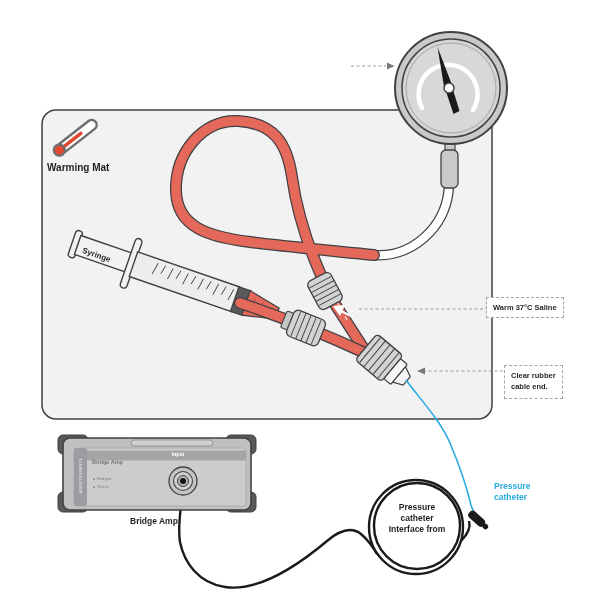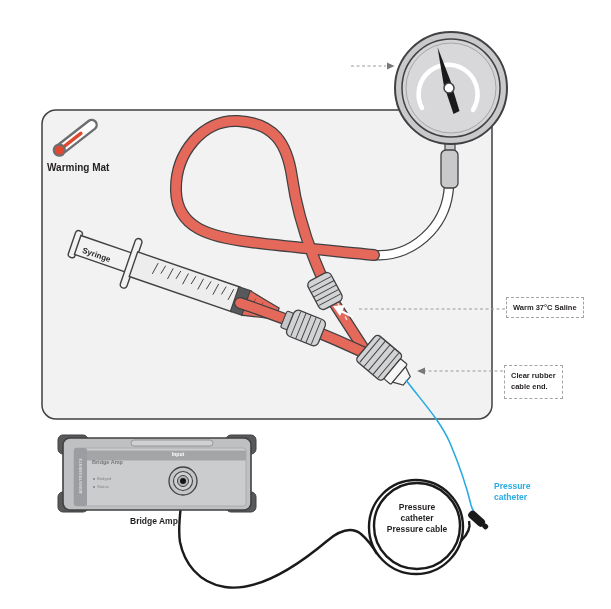--- a/index.html
+++ b/index.html
@@ -7,21 +7,21 @@
     position:relative;width:611px;height:609px;background:#fff;overflow:hidden;
     font-family:"Liberation Sans","DejaVu Sans",sans-serif;color:#231f20;
   }
   #scene{position:absolute;left:0;top:0;z-index:1;}
   .txt{position:absolute;z-index:2;}
   .ann-box{
     background:#ffffff;border:1px dashed #a3a4a6;font-size:7.5px;font-weight:700;
     line-height:1.5;padding:3px 5px;color:#231f20;
   }
   .box-keep{left:261px;top:25px;width:100px;text-align:right;}
-  .box-warm{left:506px;top:297px;padding:4px 6px;}
+  .box-warm{left:486px;top:297px;padding:4px 6px;}
   .box-clear{left:504px;top:341px;padding:4px 6px 5px;margin-top:24px;}
   .lbl{font-weight:700;color:#231f20;}
   .warming-label{left:47px;top:162px;font-size:10px;}
   .syringe-label{left:84px;top:246px;font-size:8px;transform:rotate(19deg);transform-origin:0 0;}
   .bridgeamp-label{left:130px;top:516px;font-size:8.5px;}
   .pcath-label{left:494px;top:481px;font-size:8.5px;line-height:1.3;}
   .coil-label{left:356px;top:502px;width:122px;text-align:center;font-size:8.5px;line-height:1.3;}
   .input-label{left:162px;top:451px;width:32px;text-align:center;font-size:5px;font-weight:700;color:#fff;}
   .panel-title{left:92px;top:459px;font-size:5.5px;font-weight:700;color:#77787a;}
   .brand{left:76px;top:503px;width:54px;transform:rotate(-90deg);transform-origin:0 0;
@@ -199,21 +199,21 @@
 <div class="txt lbl bridgeamp-label">Bridge Amp</div>
 
 <div class="txt lbl pcath-label" style="color:#29abe2;">
   <div>Pressure</div>
   <div>catheter</div>
 </div>
 
 <div class="txt lbl coil-label">
   <div>Pressure</div>
   <div>catheter</div>
-  <div>Pressure cable</div>
+  <div>Interface from</div>
 </div>
 
 <div class="txt input-label">Input</div>
 <div class="txt panel-title">Bridge Amp</div>
 <div class="txt brand">ADINSTRUMENTS</div>
 <div class="txt indicators">
   <div class="indicator-row">
     <span class="led-dot"></span>
     <span>Bridged</span>
   </div>

